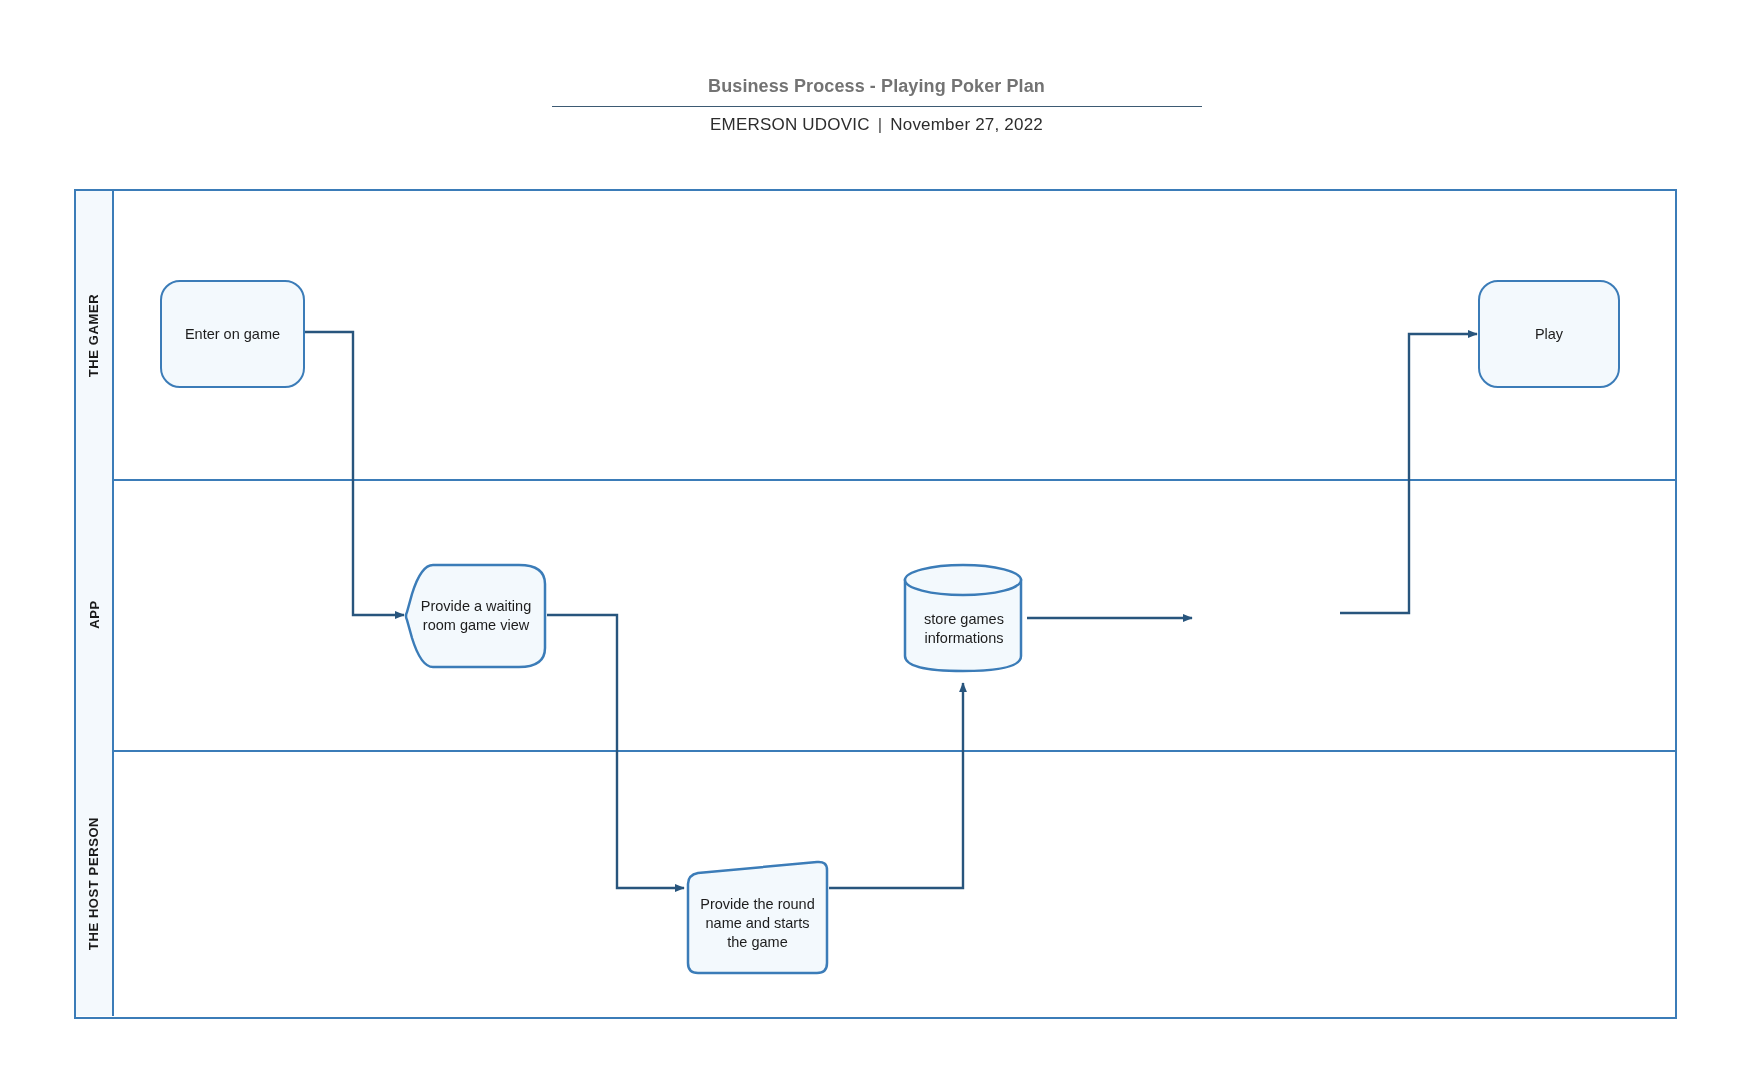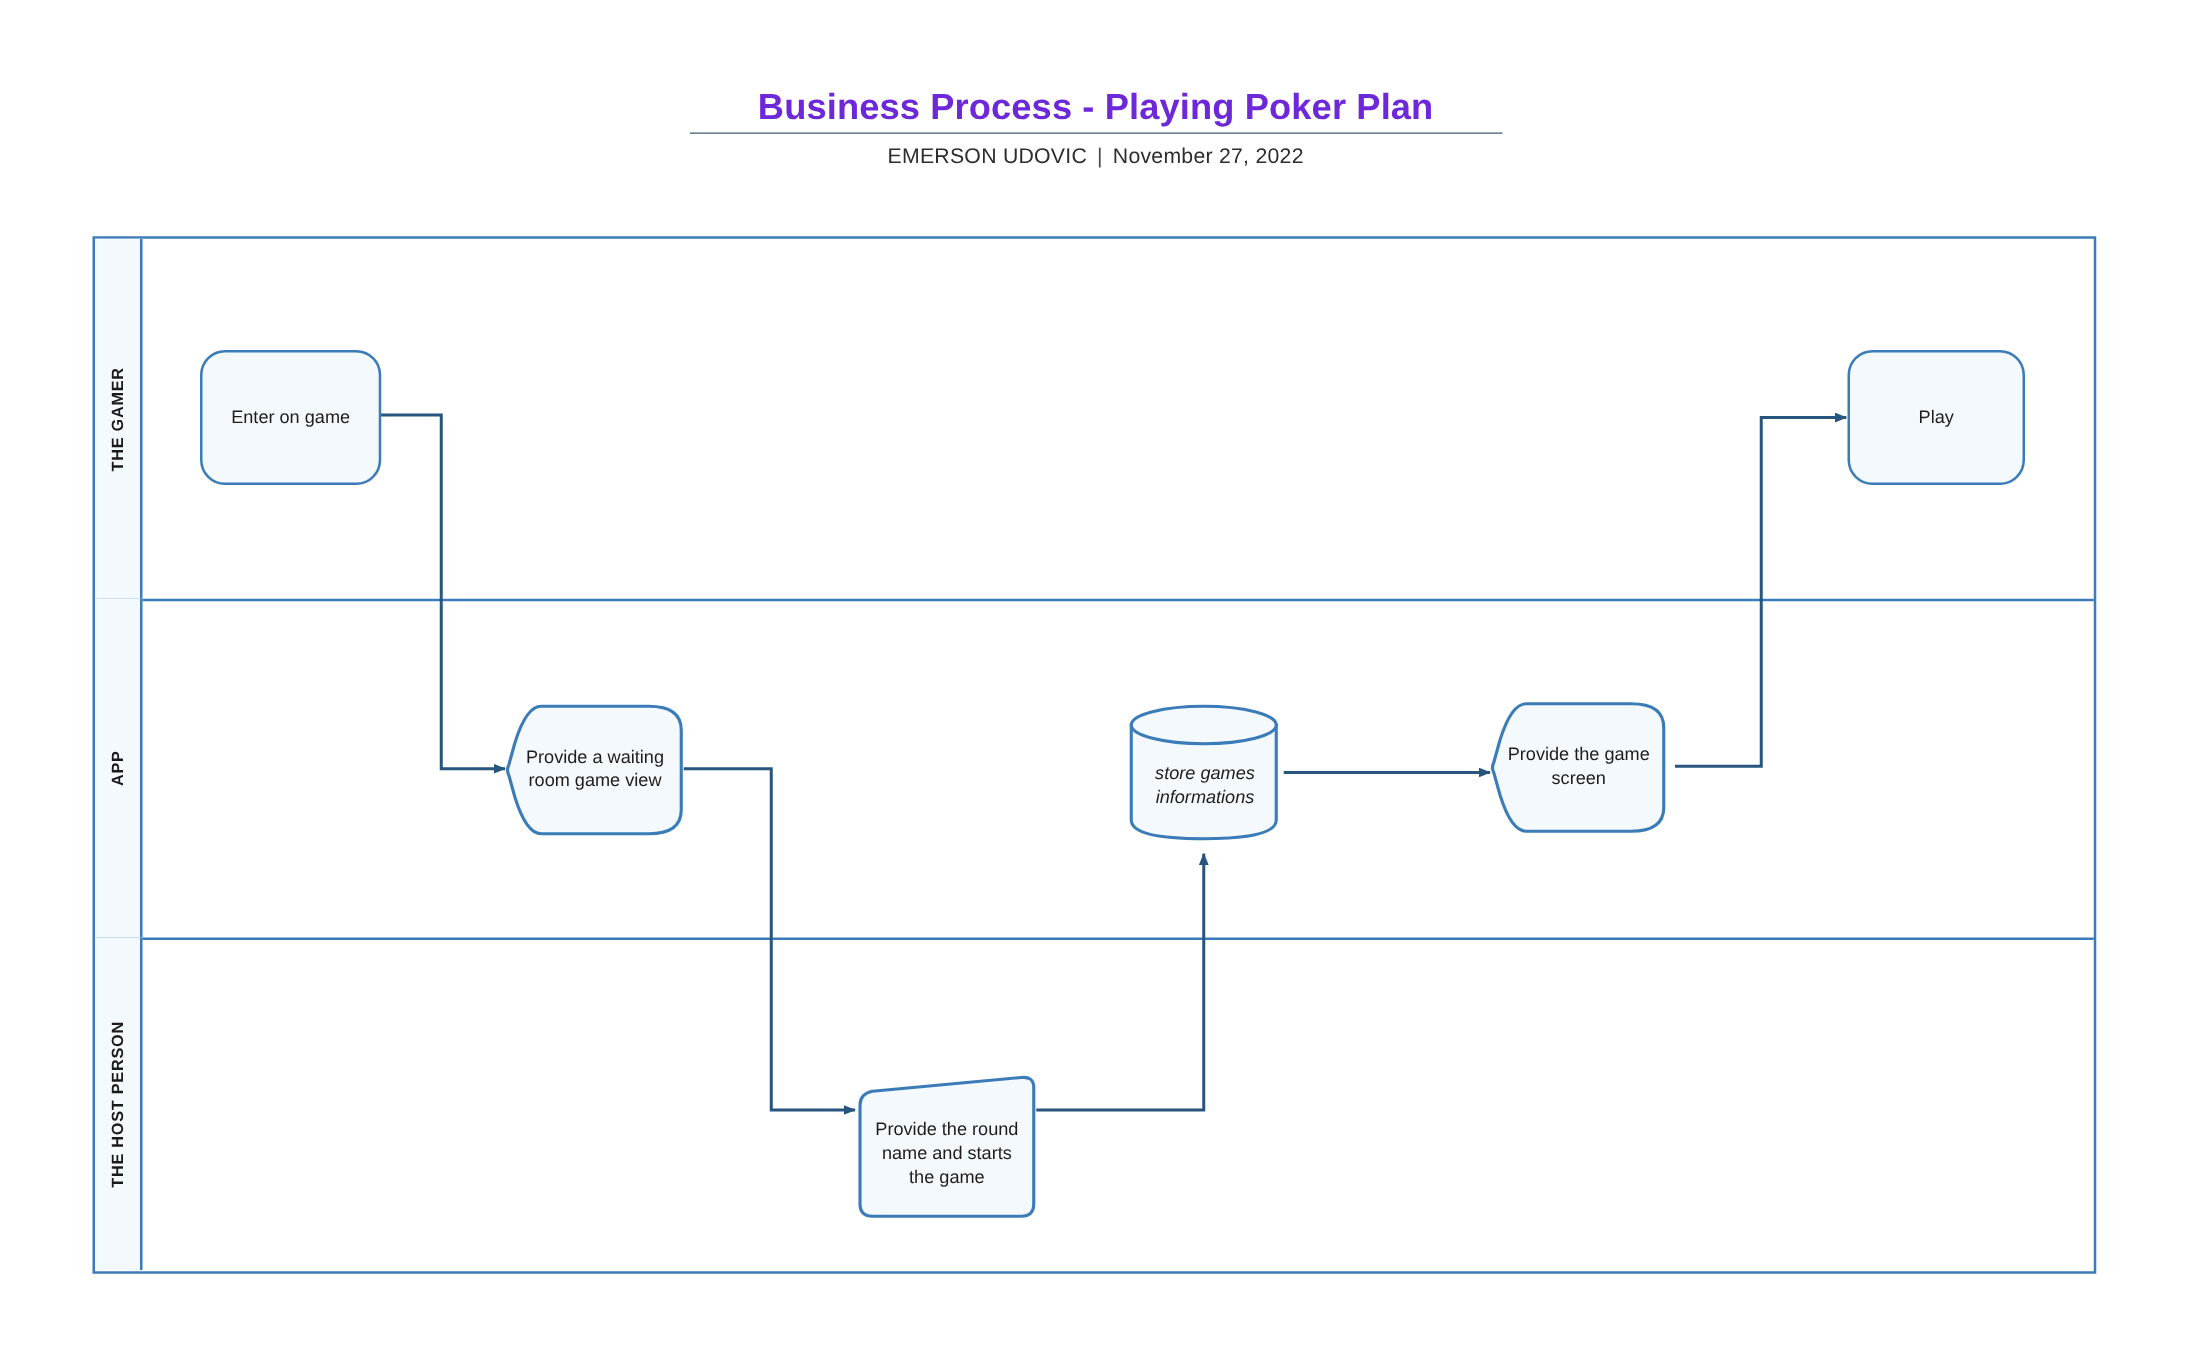--- a/index.html
+++ b/index.html
@@ -23,23 +23,23 @@
 
   
   #title-block {
     position: absolute;
     left: 0;
     top: 72px;
     width: 1753px;
     text-align: center;
   }
   #doc-title {
-    font-size: 29px;
+    font-size: 18px;
     font-weight: bold;
-    color: #6d28d9;
+    color: #737373;
     letter-spacing: 0.1px;
     line-height: 28px;
   }
   #title-rule {
     width: 650px;
     height: 1px;
     background: #3d5a73;
     margin: 6px auto 0 auto;
   }
   #subtitle {
@@ -229,29 +229,23 @@
 
   <div class="node node-rect" style="left:1478px; top:280px; width:142px; height:108px;">
     <span>Play</span>
   </div>
 
   <div class="node" style="left:902px; top:562px; width:124px; height:112px;">
     <svg class="shape-svg" width="124" height="112" viewBox="0 0 124 112">
       <path d="M3,18 L3,94 Q3,109 61,109 Q119,109 119,94 L119,18 Z" fill="#f3f9fd" stroke="#3b7cb8" stroke-width="2.5"></path>
       <ellipse cx="61" cy="18" rx="58" ry="15" fill="#f3f9fd" stroke="#3b7cb8" stroke-width="2.5"></ellipse>
     </svg>
-    <div class="node-svg-label" style="padding-top:22px;font-style:italic;">store games informations</div>
-  </div>
-
-  <div class="node" style="left:1192px; top:560px; width:142px; height:108px;">
-    <svg class="shape-svg" width="142" height="108" viewBox="0 0 142 108">
-      <path d="M29,3 L113,3 Q139,3 139,22 L139,86 Q139,105 113,105 L29,105 Q17,105 8,76 L3,58 Q1,54 3,50 L8,32 Q17,3 29,3 Z" fill="#f3f9fd" stroke="#3b7cb8" stroke-width="2.5" stroke-linejoin="round"></path>
-    </svg>
-    <div class="node-svg-label">Provide the game screen</div>
-  </div>
+    <div class="node-svg-label" style="padding-top:22px;">store games informations</div>
+  </div>
+
 
   <div class="node" style="left:685px; top:860px; width:145px; height:116px;">
     <svg class="shape-svg" width="145" height="116" viewBox="0 0 145 116">
       <path d="M3,24 Q3,15 13,13 L132,2 Q142,1 142,10 L142,103 Q142,113 132,113 L13,113 Q3,113 3,103 Z" fill="#f3f9fd" stroke="#3b7cb8" stroke-width="2.5" stroke-linejoin="round"></path>
     </svg>
     <div class="node-svg-label" style="padding-top:10px;">Provide the round name and starts the game</div>
   </div>
 
 </div>
 

